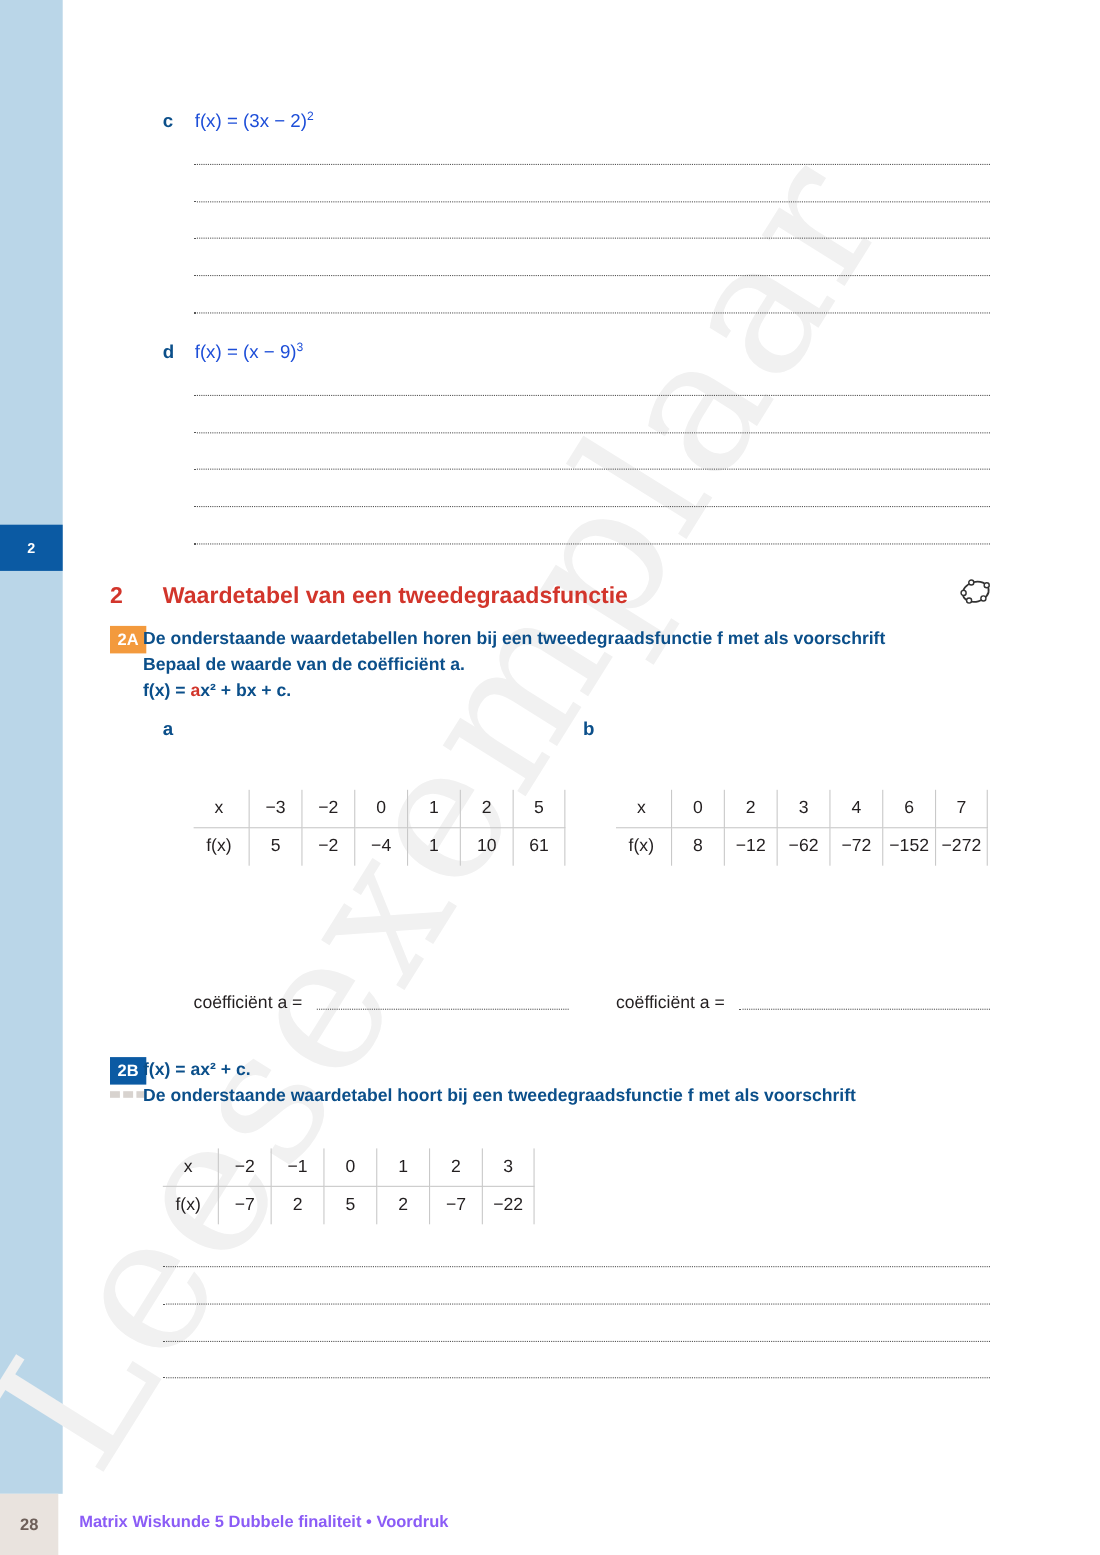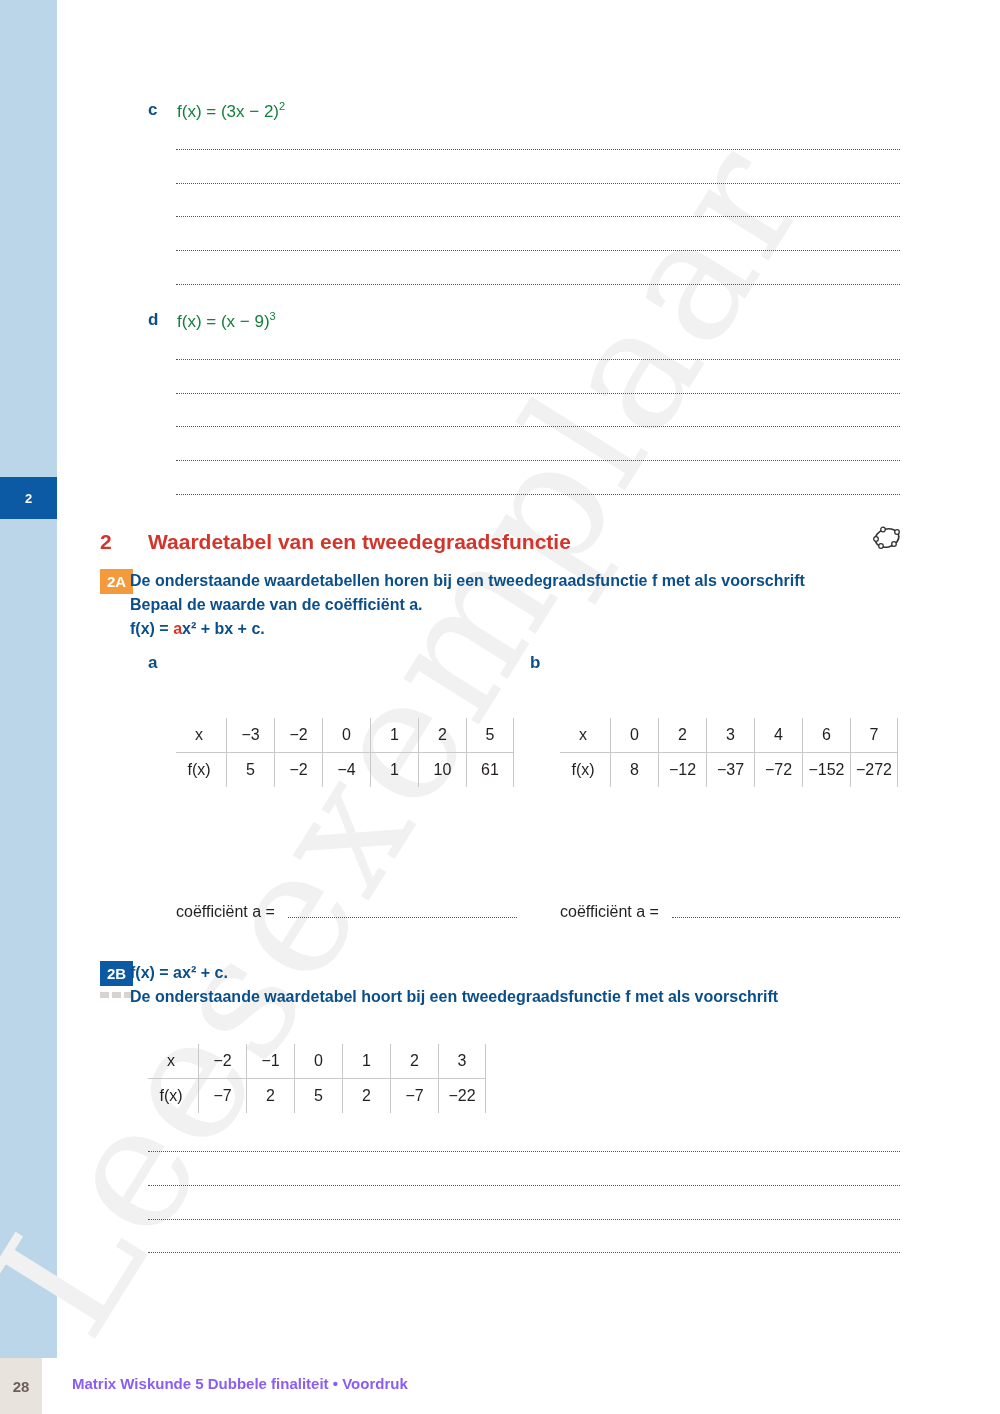--- a/index.html
+++ b/index.html
@@ -1,28 +1,28 @@
 <!DOCTYPE html>
 <html><head>
 <meta charset="utf-8">
 <style>
   html, body { margin:0; padding:0; }
   body { width:1000px; height:1414px; position:relative; background:#ffffff; overflow:hidden;
          font-family:"Liberation Sans", sans-serif; color:#231f20; }
   .sidebar { position:absolute; left:0; top:0; width:57px; height:1358px; background:#bad6e8; }
   .chapter-tab { position:absolute; left:0; top:477px; width:57px; height:42px; background:#0b5aa3;
                  color:#fff; font-weight:bold; font-size:13px; display:flex; align-items:center; justify-content:center; }
-  .footer-num-box { position:absolute; left:0; top:1358px; width:42px; height:56px; background:#e9e3de;
+  .footer-num-box { position:absolute; left:0; top:1358px; width:53px; height:56px; background:#e9e3de;
                     color:#6d5f59; font-weight:bold; font-size:15px; display:flex; align-items:center; justify-content:center; }
   .footer-text { position:absolute; left:72px; top:1375px; font-size:15px; color:#8b5cf6; font-weight:bold; }
   .watermark { position:absolute; left:120px; top:640px; font-family:"DejaVu Serif", serif; font-size:170px;
                color:#f1f1f1; transform:rotate(-58deg); transform-origin:center; white-space:nowrap;
                width:1400px; text-align:center; margin-left:-420px; pointer-events:none; letter-spacing:4px; }
   .label { position:absolute; font-weight:bold; color:#0b4f8a; font-size:17px; }
-  .formula { position:absolute; font-size:17px; color:#15803d; }
+  .formula { position:absolute; font-size:17px; color:#1d4ed8; }
   .formula sup { font-size:11px; }
   .dotline { position:absolute; height:0; border-top:1px dotted #555; }
   .sec-num { position:absolute; left:100px; top:530px; font-size:21px; font-weight:bold; color:#d2352b; }
   .sec-title { position:absolute; left:148px; top:530px; font-size:21px; font-weight:bold; color:#d2352b; }
   .badge { position:absolute; font-weight:bold; color:#fff; font-size:15px; display:flex; align-items:center; justify-content:center; }
   .badge-2a { left:100px; top:569px; width:33px; height:25px; background:#f39a3d; }
   .badge-2b { left:100px; top:961px; width:33px; height:25px; background:#0b5aa3; }
   .dots-2b { position:absolute; left:100px; top:992px; display:flex; gap:3px; }
   .dots-2b span { width:9px; height:6px; background:#d8d3cf; display:block; }
   .q-text { position:absolute; left:130px; font-size:16px; font-weight:bold; color:#0b4f8a; line-height:24px; }
@@ -109,21 +109,21 @@
     <td style="width:47px;">2</td>
     <td style="width:47px;">3</td>
     <td style="width:47px;">4</td>
     <td style="width:47px;">6</td>
     <td style="width:46px;">7</td>
   </tr>
   <tr>
     <td>f(x)</td>
     <td>8</td>
     <td>−12</td>
-    <td>−37</td>
+    <td>−62</td>
     <td>−72</td>
     <td>−152</td>
     <td>−272</td>
   </tr>
 </tbody>
   </table>
 
 <div class="coef" style="left:176px;top:903px;">coëfficiënt a =</div>
 <div class="dotline" style="left:288px;top:917px;width:229px;"></div>
 <div class="coef" style="left:560px;top:903px;">coëfficiënt a =</div>

